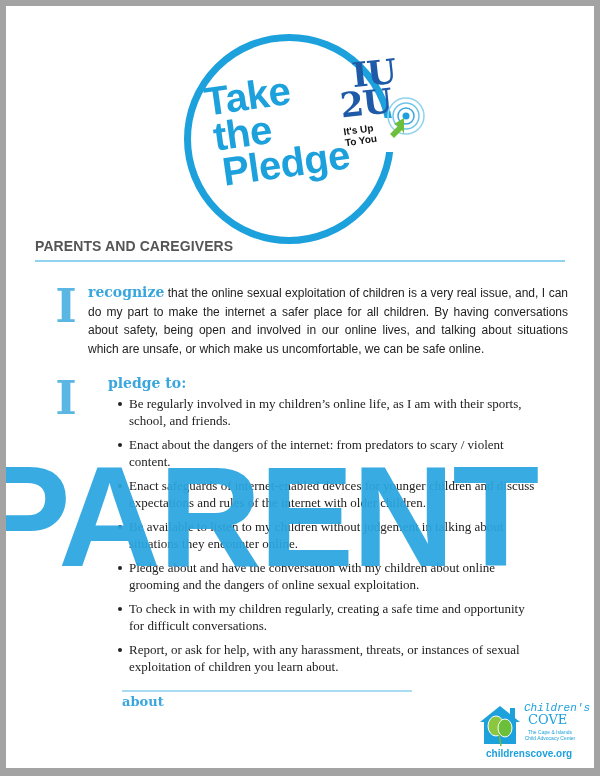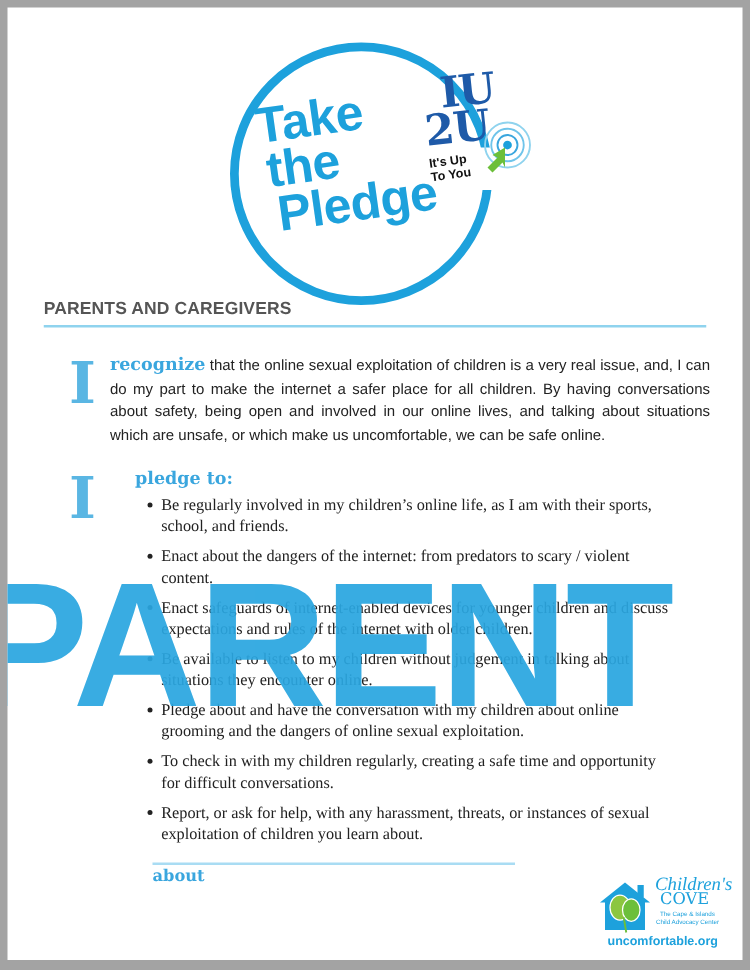--- a/index.html
+++ b/index.html
@@ -85,21 +85,21 @@
   .sig-line {
     position: absolute; left: 116px; top: 684px; width: 290px; height: 2px; background: #a9dcf3;
   }
   .signed {
     position: absolute; left: 116px; top: 688px;
     font-family: "DejaVu Serif", serif; font-weight: bold; color: #3aa6de; font-size: 13px;
   }
   .logo { position: absolute; left: 472px; top: 696px; width: 100px; height: 62px; }
   .logo svg { position: absolute; left: 0; top: 0; }
   .logo .name1 {
-    position: absolute; left: 46px; top: 0; font-family: Liberation Serif, serif; font-size: 15px; color: #1da1dc;
+    position: absolute; left: 46px; top: 0; font-family: Liberation Mono, monospace; font-size: 11px; color: #1da1dc;
     font-style: italic; line-height: 12px;
   }
   .logo .name2 {
     position: absolute; left: 50px; top: 11px; font-family: "DejaVu Serif", serif; font-size: 13px; color: #1da1dc; line-height: 14px; text-align: right;
   }
   .logo .sub {
     position: absolute; left: 44px; top: 27px; font-size: 5px; color: #1da1dc; line-height: 6px; text-align: center; width: 56px;
   }
   .logo .url {
     position: absolute; left: 8px; top: 46px; font-size: 10px; font-weight: bold; color: #1da1dc;
@@ -163,16 +163,16 @@
     <svg width="46" height="46" viewBox="0 0 46 46">
       <polygon points="2,20 22,4 42,20 38,20 38,42 6,42 6,20" fill="#1da1dc"></polygon>
       <rect x="32" y="6" width="5" height="10" fill="#1da1dc"></rect>
       <ellipse cx="18" cy="24" rx="8" ry="10" fill="#8cc63f" stroke="#fff" stroke-width="1"></ellipse>
       <ellipse cx="27" cy="26" rx="7" ry="9" fill="#6cbf3a" stroke="#fff" stroke-width="1"></ellipse>
       <line x1="21" y1="32" x2="23" y2="44" stroke="#6cbf3a" stroke-width="1.5"></line>
     </svg>
     <div class="name1">Children's</div>
     <div class="name2">COVE</div>
     <div class="sub">The Cape &amp; Islands Child Advocacy Center</div>
-    <div class="url">uncomfortable.org</div>
+    <div class="url">childrenscove.org</div>
   </div>
 
 </div>
 
 </body></html>

